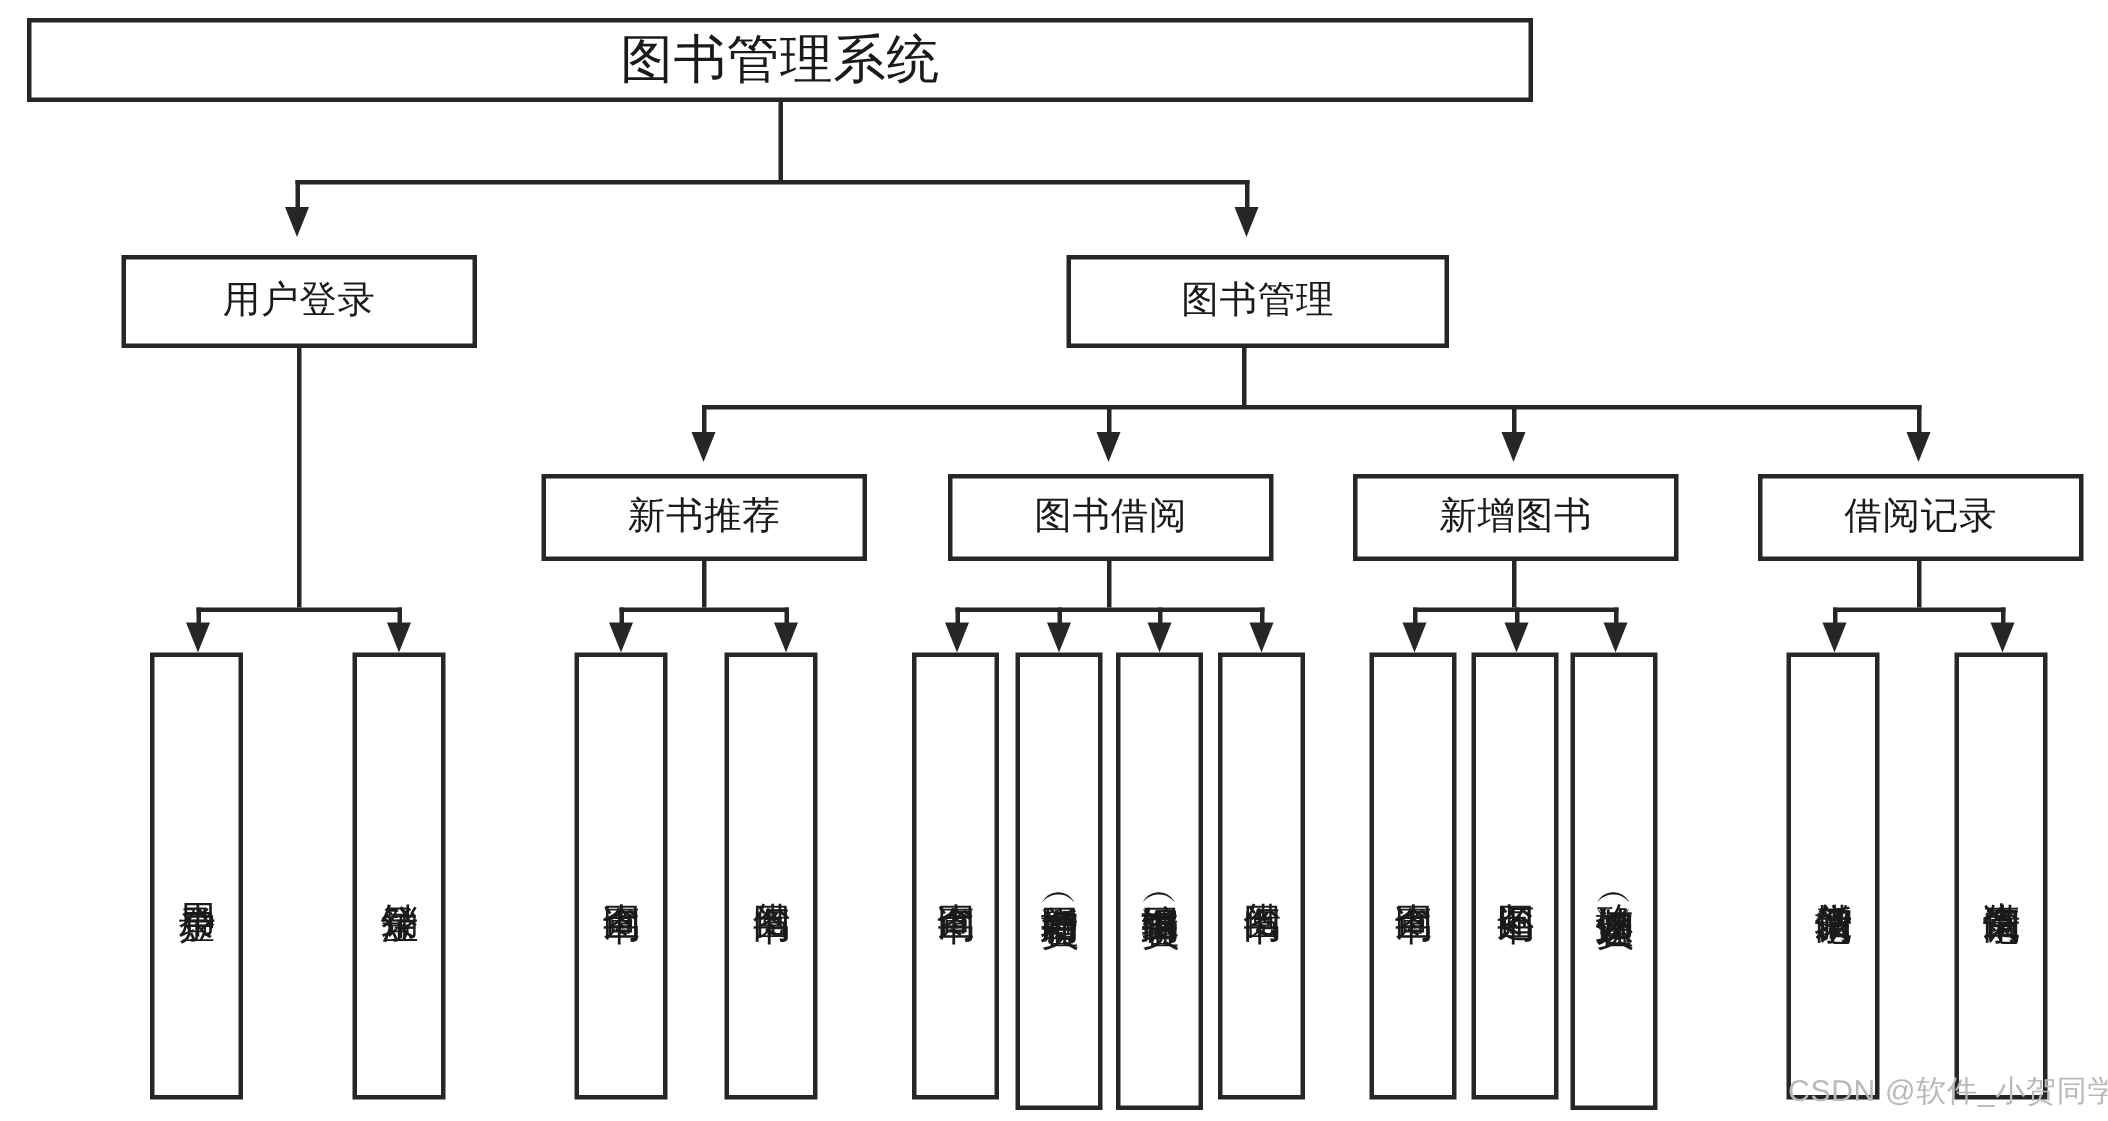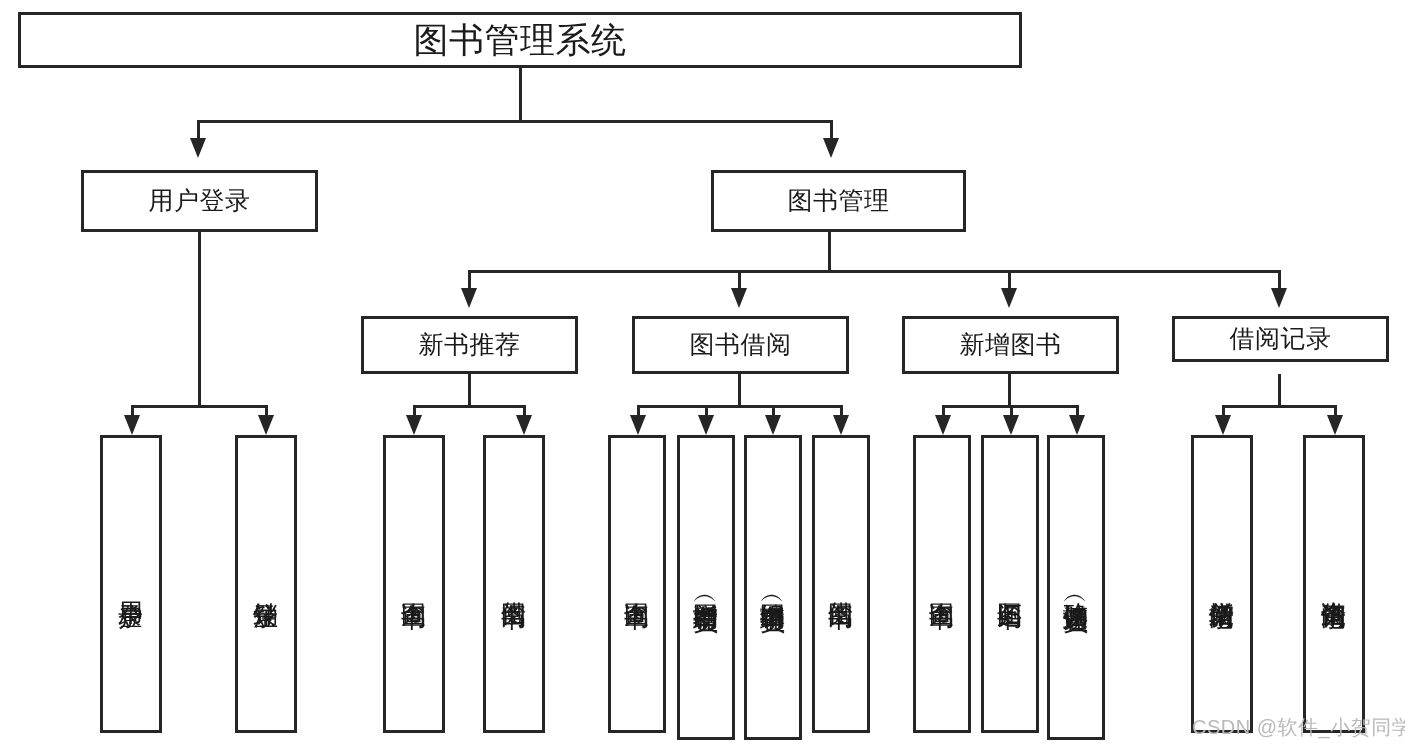--- a/index.html
+++ b/index.html
@@ -119,21 +119,21 @@
 
   <div class="node horiz" style="left:632px; top:316px; width:217px; height:58px;">
     <span>图书借阅</span>
   </div>
   <div class="node horiz" style="left:361px; top:316px; width:217px; height:58px;">
     <span>新书推荐</span>
   </div>
   <div class="node horiz" style="left:902px; top:316px; width:217px; height:58px;">
     <span>新增图书</span>
   </div>
-  <div class="node horiz" style="left:1172px; top:316px; width:217px; height:46px;align-items:center;">
+  <div class="node horiz" style="left:1172px; top:316px; width:217px; height:58px;align-items:center;">
     <span>借阅记录</span>
   </div>
 
   <div class="conn v" style="left:468px; top:374px; height:31px;"></div>
   <div class="conn h" style="left:413px; top:405px; width:113px;"></div>
   <div class="conn v" style="left:413px; top:405px; height:14px;"></div>
   <div class="conn v" style="left:523px; top:405px; height:14px;"></div>
   <div class="arrow" style="left:406px; top:415px;"></div>
   <div class="arrow" style="left:516px; top:415px;"></div>
 

